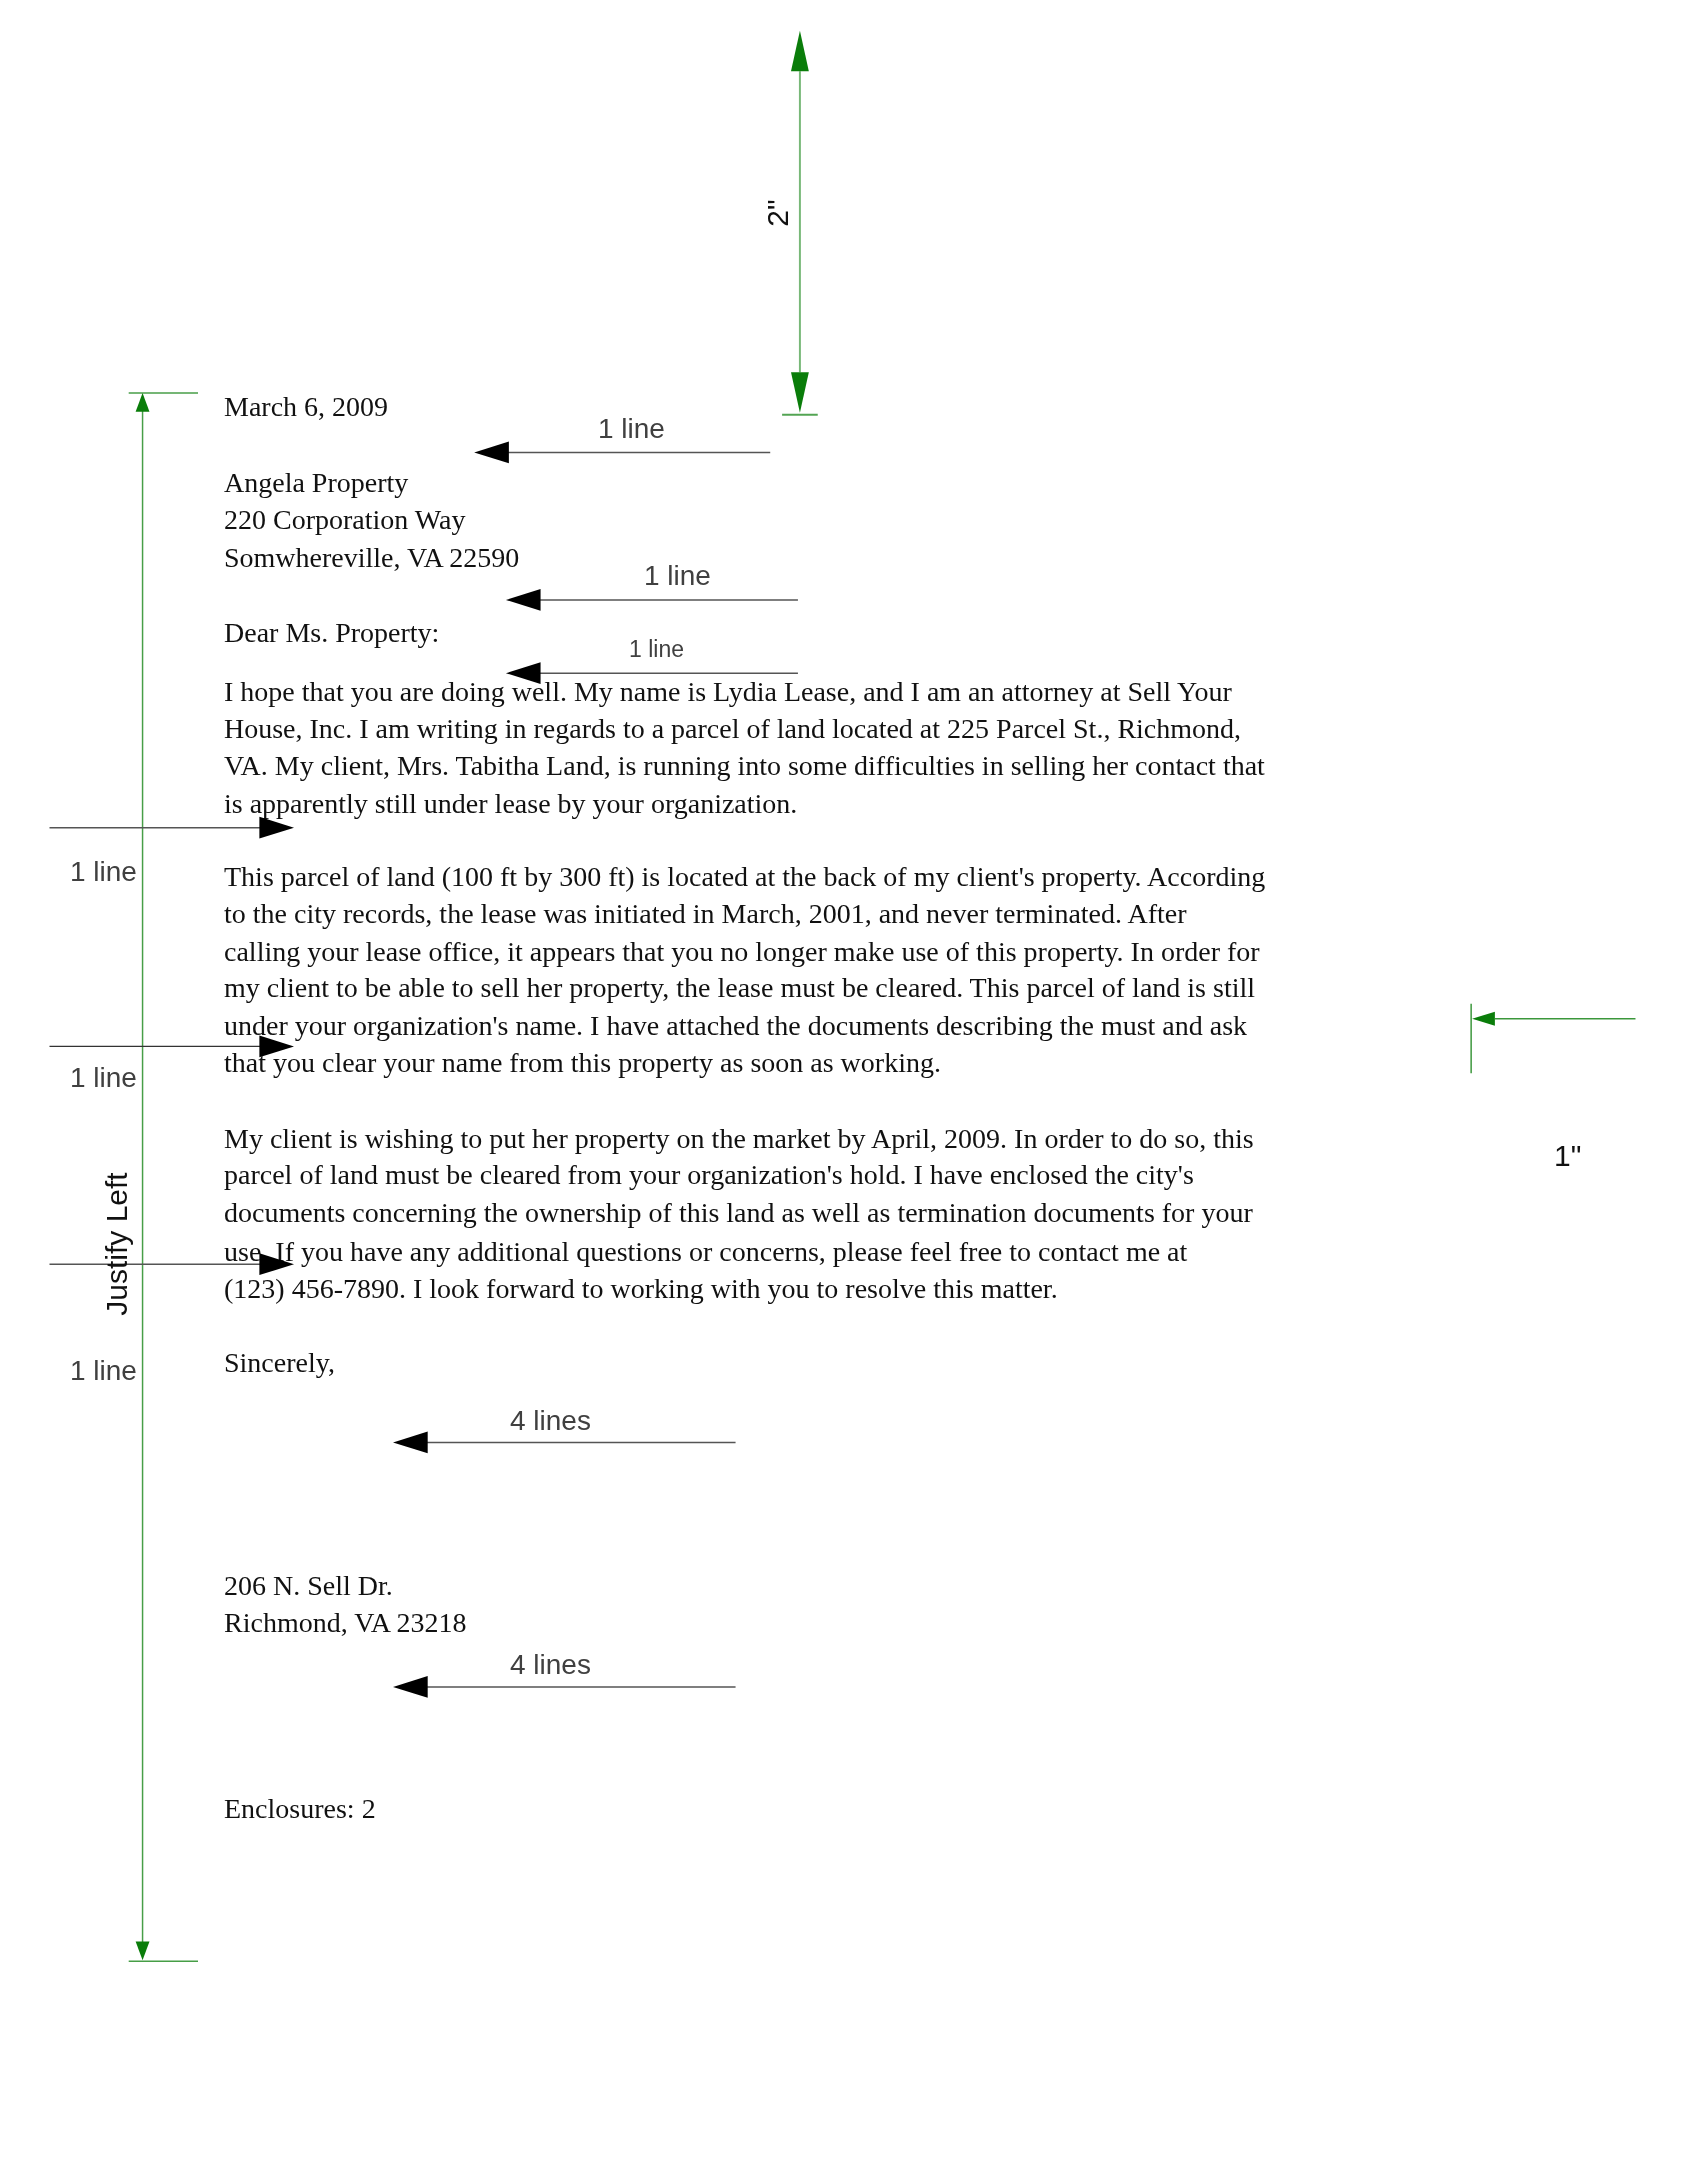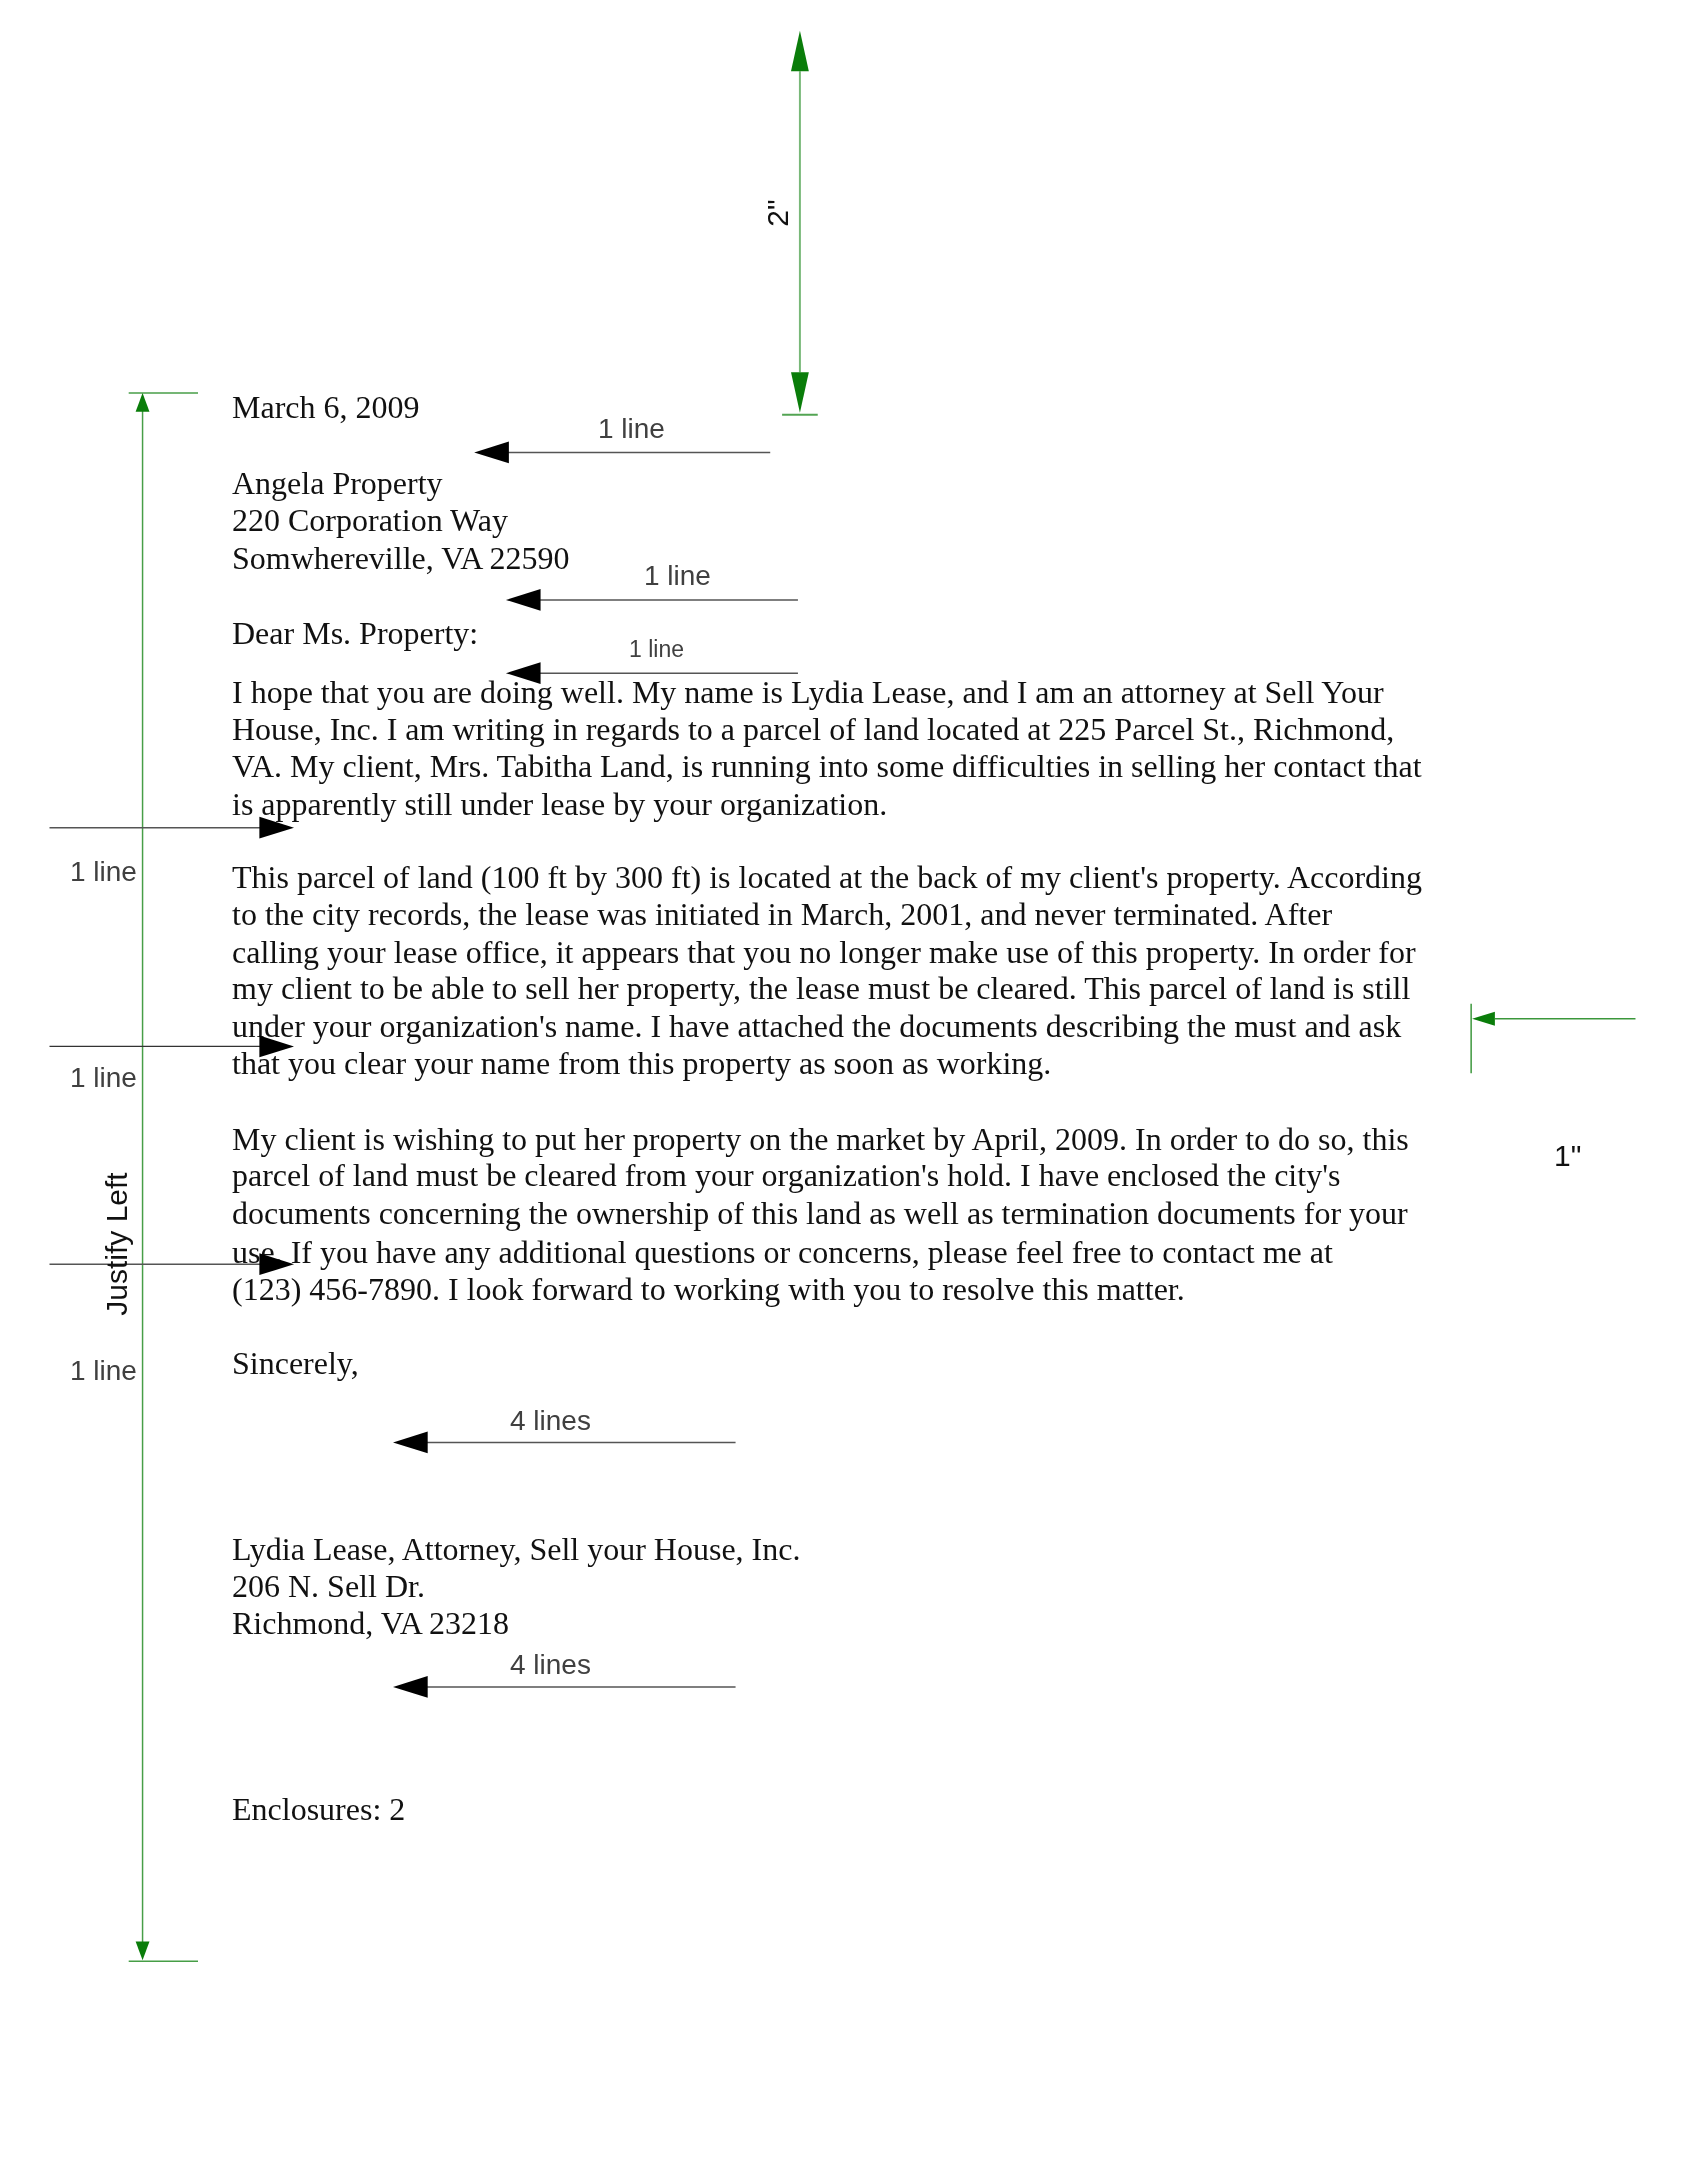--- a/index.html
+++ b/index.html
@@ -1,21 +1,21 @@
 <!DOCTYPE html>
 <html><head>
 <meta charset="utf-8">
 <style>
   html, body { margin: 0; padding: 0; background: #ffffff; }
   body { width: 1683px; height: 2178px; position: relative; overflow: hidden; }
   .page { position: absolute; left: 0; top: 0; width: 1683px; height: 2178px; background: #fff; }
   .letter-line {
-    position: absolute; left: 232px; white-space: nowrap;
+    position: absolute; left: 224px; white-space: nowrap;
     font-family: "Liberation Serif", "DejaVu Serif", serif;
-    font-size: 32px; line-height: 38px; height: 38px; color: #111;
+    font-size: 28px; line-height: 38px; height: 38px; color: #111;
   }
   .anno {
     position: absolute; white-space: nowrap;
     font-family: "Liberation Sans", "DejaVu Sans", sans-serif;
     color: #404040; font-size: 28px; line-height: 32px;
   }
   .anno.small { font-size: 23px; }
   .anno.black { color: #111; font-size: 30px; }
   .rot { transform-origin: center center; transform: rotate(-90deg); }
   svg.overlay { position: absolute; left: 0; top: 0; width: 1683px; height: 2178px; pointer-events: none; }
@@ -52,21 +52,20 @@
   <div>
     <div class="letter-line" style="top:1120px">My client is wishing to put her property on the market by April, 2009. In order to do so, this</div>
     <div class="letter-line" style="top:1156px">parcel of land must be cleared from your organization's hold. I have enclosed the city's</div>
     <div class="letter-line" style="top:1194px">documents concerning the ownership of this land as well as termination documents for your</div>
     <div class="letter-line" style="top:1233px">use. If you have any additional questions or concerns, please feel free to contact me at</div>
     <div class="letter-line" style="top:1270px">(123) 456-7890. I look forward to working with you to resolve this matter.</div>
   </div>
 
   <div class="letter-line" style="top:1344px">Sincerely,</div>
 
-  <div class="letter-line" style="top:1530px">Lydia Lease, Attorney, Sell your House, Inc.</div>
   <div class="letter-line" style="top:1567px">206 N. Sell Dr.</div>
   <div class="letter-line" style="top:1604px">Richmond, VA 23218</div>
 
   <div class="letter-line" style="top:1790px">Enclosures: 2</div>
 
   <svg class="overlay" viewBox="0 0 1700 2200">
 
     <g stroke="#0a7d0a" fill="#0a7d0a">
       <line x1="808" y1="72" x2="808" y2="376" stroke-width="2" stroke-opacity="0.55"></line>
       <polygon points="808,31 799,72 817,72" stroke="none"></polygon>

